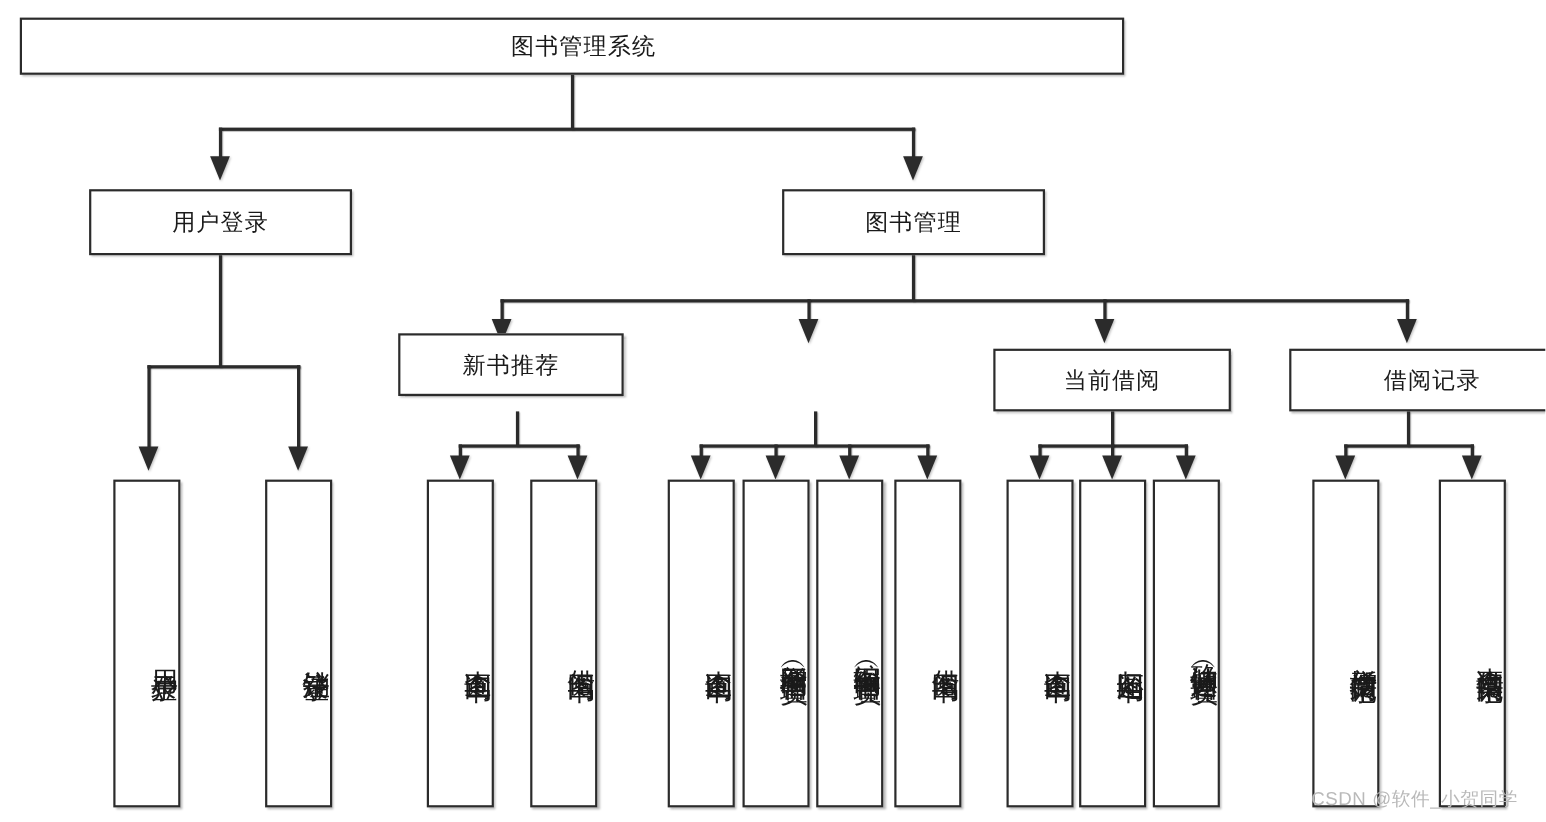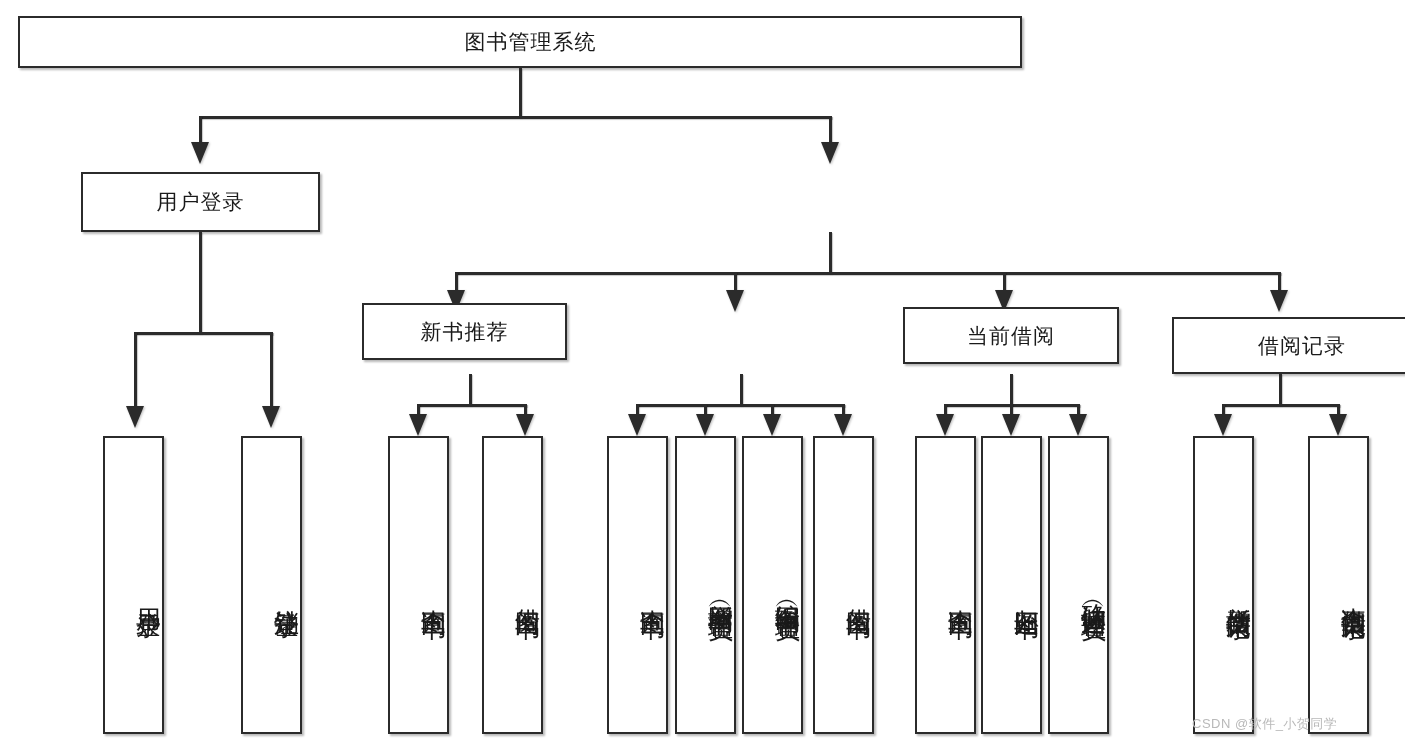--- a/index.html
+++ b/index.html
@@ -57,21 +57,21 @@
     position: absolute;
     width: 0;
     height: 0;
     border-left: 9px solid transparent;
     border-right: 9px solid transparent;
     border-top: 22px solid #2b2b2b;
     filter: drop-shadow(1px 1px 1px rgba(0,0,0,0.25));
   }
   .watermark {
     position: absolute;
-    font-size: 13px;
+    font-size: 17px;
     color: #b9b9b9;
     white-space: nowrap;
     letter-spacing: 0.5px;
   }
 </style>
 </head>
 <body>
 
 <div id="canvas">
 
@@ -81,20 +81,23 @@
 
   <div class="line vline" style="left:519px; top:68px; width:3px; height:50px;"></div>
   <div class="line hline" style="left:199px; top:116px; width:633px; height:3px;"></div>
   <div class="line vline" style="left:199px; top:116px; width:3px; height:28px;"></div>
   <div class="line vline" style="left:829px; top:116px; width:3px; height:28px;"></div>
   <div class="arrow" style="left:191px; top:142px;"></div>
   <div class="arrow" style="left:821px; top:142px;"></div>
 
   <div class="node horiz" style="left:81px; top:172px; width:239px; height:60px;">
     <span>用户登录</span>
+  </div>
+  <div class="node horiz" style="left:711px; top:172px; width:239px; height:60px;">
+    <span>图书管理</span>
   </div>
 
   <div class="line vline" style="left:199px; top:232px; width:3px; height:102px;"></div>
   <div class="line hline" style="left:134px; top:332px; width:139px; height:3px;"></div>
   <div class="line vline" style="left:134px; top:332px; width:3px; height:76px;"></div>
   <div class="line vline" style="left:270px; top:332px; width:3px; height:76px;"></div>
   <div class="arrow" style="left:126px; top:406px;"></div>
   <div class="arrow" style="left:262px; top:406px;"></div>
 
   <div class="line vline" style="left:829px; top:232px; width:3px; height:42px;"></div>
@@ -104,21 +107,21 @@
   <div class="line vline" style="left:1003px; top:272px; width:3px; height:20px;"></div>
   <div class="line vline" style="left:1278px; top:272px; width:3px; height:20px;"></div>
   <div class="arrow" style="left:447px; top:290px;"></div>
   <div class="arrow" style="left:726px; top:290px;"></div>
   <div class="arrow" style="left:995px; top:290px;"></div>
   <div class="arrow" style="left:1270px; top:290px;"></div>
 
   <div class="node horiz" style="left:362px; top:303px; width:205px; height:57px;">
     <span>新书推荐</span>
   </div>
-  <div class="node horiz" style="left:903px; top:307px; width:216px; height:57px;">
+  <div class="node horiz" style="left:903px; top:317px; width:216px; height:57px;">
     <span>当前借阅</span>
   </div>
   <div class="node horiz" style="left:1172px; top:317px; width:260px; height:57px;">
     <span>借阅记录</span>
   </div>
 
   <div class="line vline" style="left:469px; top:374px; width:3px; height:32px;"></div>
   <div class="line hline" style="left:417px; top:404px; width:110px; height:3px;"></div>
   <div class="line vline" style="left:417px; top:404px; width:3px; height:12px;"></div>
   <div class="line vline" style="left:524px; top:404px; width:3px; height:12px;"></div>

